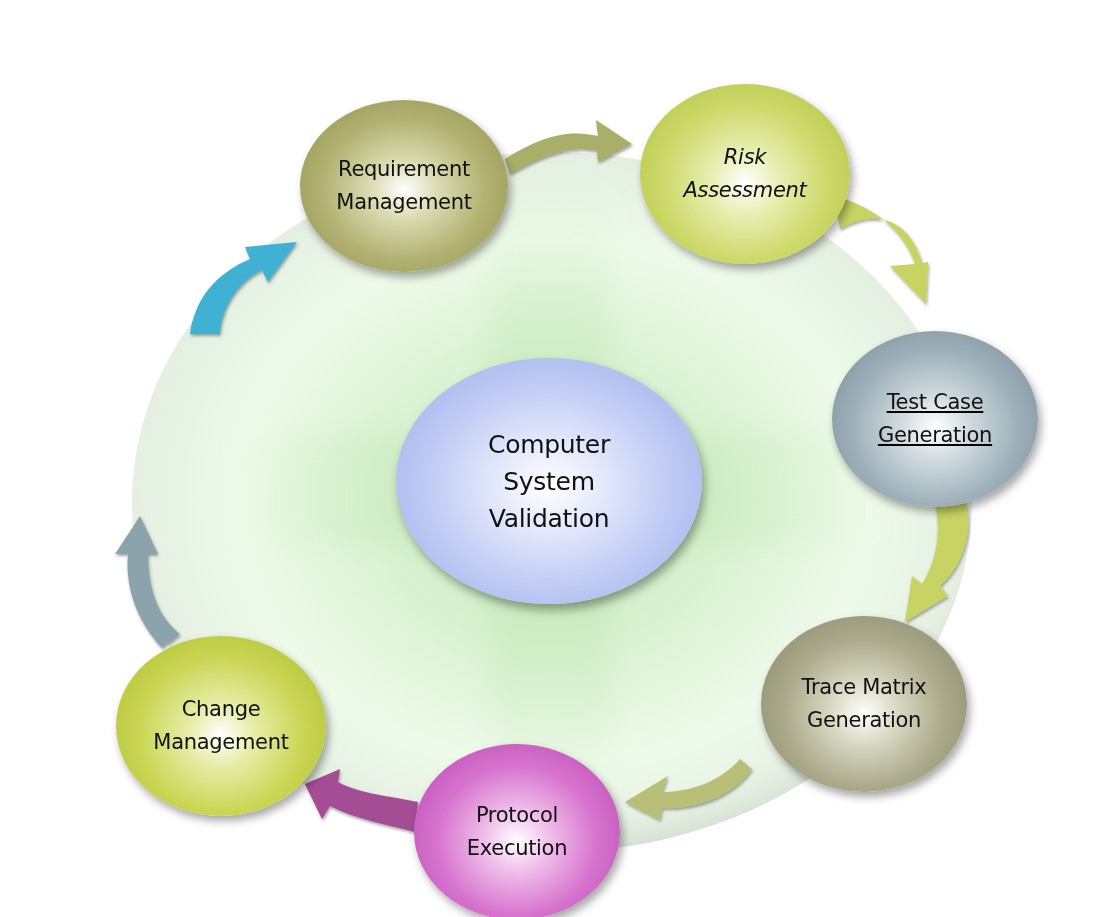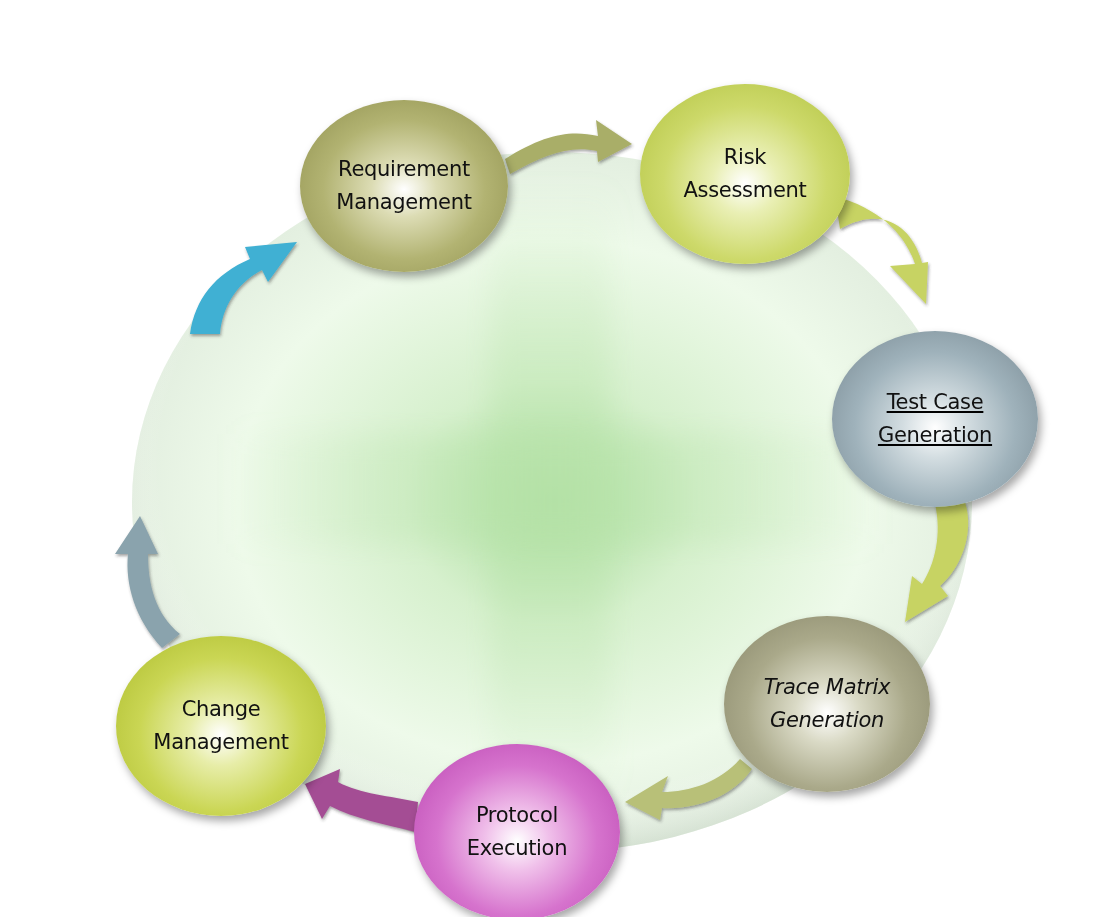--- a/index.html
+++ b/index.html
@@ -87,47 +87,54 @@
 
   <div class="node" style="left:300px;top:76px;width:208px;height:172px;
               background: radial-gradient(ellipse at 50% 52%, #ffffff 0%, #dcdcb4 22%, #b2b372 55%, #9d9e5c 80%, #5e5f2e 100%);
               box-shadow: 3px 5px 8px rgba(0,0,0,0.35);">
     <span class="label">Requirement
 Management</span>
   </div>
 
   <div class="node" style="left:640px;top:60px;width:210px;height:180px;
               background: radial-gradient(ellipse at 50% 55%, #ffffff 0%, #e9efb4 22%, #cdd96a 55%, #bccb51 80%, #6f7a20 100%);
-              box-shadow: 3px 5px 8px rgba(0,0,0,0.35);">
+              box-shadow: 3px 5px 8px rgba(0,0,0,0.35); font-style: italic;">
     <span class="label">Risk
 Assessment</span>
   </div>
 
   <div class="node" style="left:832px;top:307px;width:206px;height:176px;
               background: radial-gradient(ellipse at 50% 55%, #ffffff 0%, #d3dde1 22%, #9fb2bb 55%, #8799a2 80%, #3e5059 100%);
               box-shadow: 3px 5px 8px rgba(0,0,0,0.35); text-decoration: underline;">
     <span class="label">Test Case
 Generation</span>
   </div>
 
-  <div class="node" style="left:724px;top:592px;width:206px;height:176px;
+  <div class="node" style="left:761px;top:592px;width:206px;height:176px;
               background: radial-gradient(ellipse at 50% 55%, #ffffff 0%, #dadac6 22%, #aaa98a 55%, #959476 80%, #4c4b33 100%);
-              box-shadow: 3px 5px 8px rgba(0,0,0,0.35); font-style: italic;">
+              box-shadow: 3px 5px 8px rgba(0,0,0,0.35);">
     <span class="label">Trace Matrix
 Generation</span>
   </div>
 
   <div class="node" style="left:414px;top:720px;width:206px;height:176px;
               background: radial-gradient(ellipse at 50% 55%, #ffffff 0%, #f0c0ea 22%, #d673cd 55%, #c558bc 80%, #6a1f63 100%);
               box-shadow: 3px 5px 8px rgba(0,0,0,0.35);">
     <span class="label">Protocol
 Execution</span>
   </div>
 
   <div class="node" style="left:116px;top:612px;width:210px;height:180px;
               background: radial-gradient(ellipse at 50% 55%, #ffffff 0%, #e7eda8 22%, #cad654 55%, #b8c63c 80%, #687314 100%);
               box-shadow: 3px 5px 8px rgba(0,0,0,0.35);">
     <span class="label">Change
 Management</span>
   </div>
 
 
+  <div class="node center" style="left:396px;top:334px;width:306px;height:246px;
+              background: radial-gradient(ellipse at 50% 52%, #ffffff 0%, #e3e8fb 25%, #bcc7f3 60%, #aab7ee 82%, #4f5a8e 100%);
+              box-shadow: 3px 6px 10px rgba(0,0,0,0.35);">
+    <span class="label">Computer
+System
+Validation</span>
+  </div>
 </div>
 
 </body></html>

